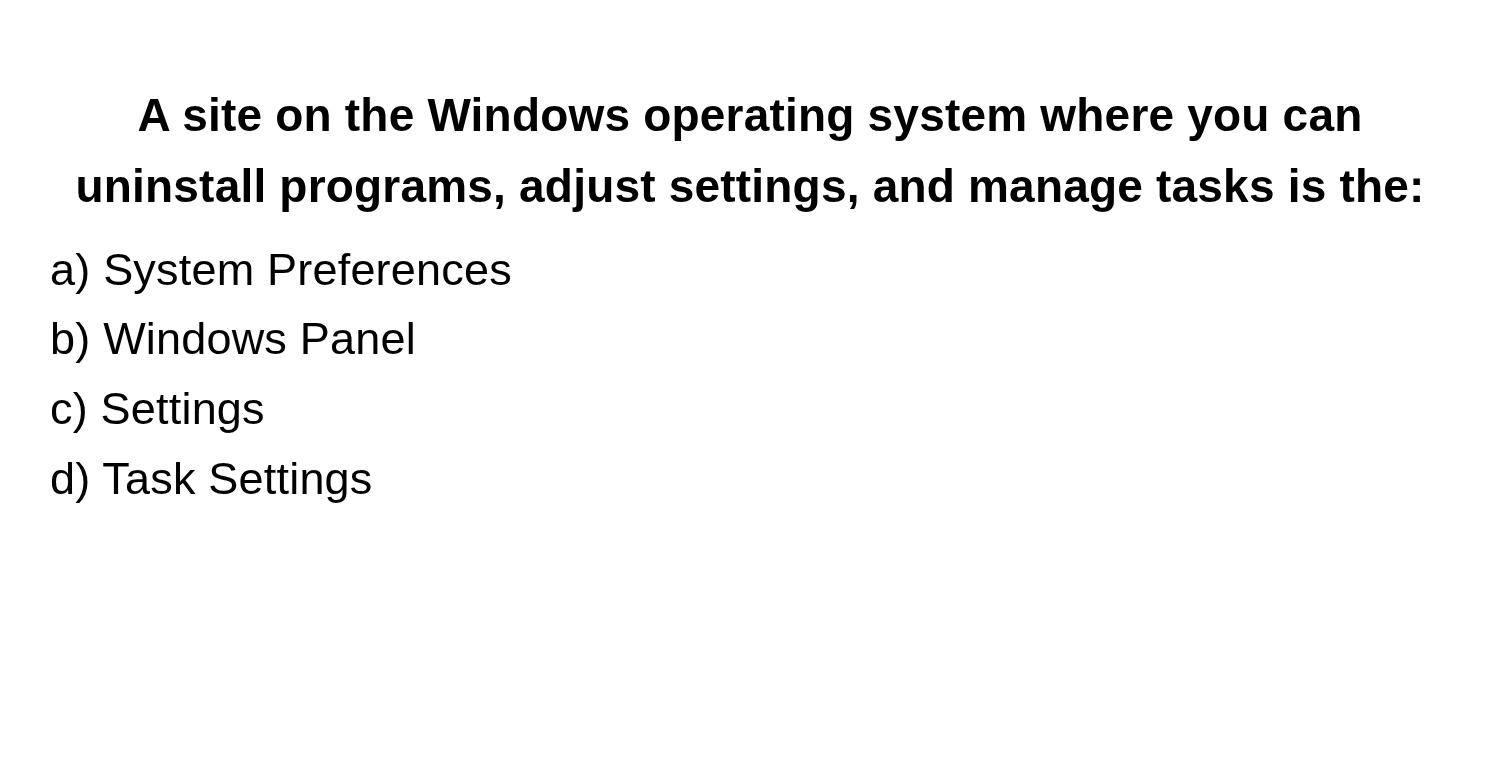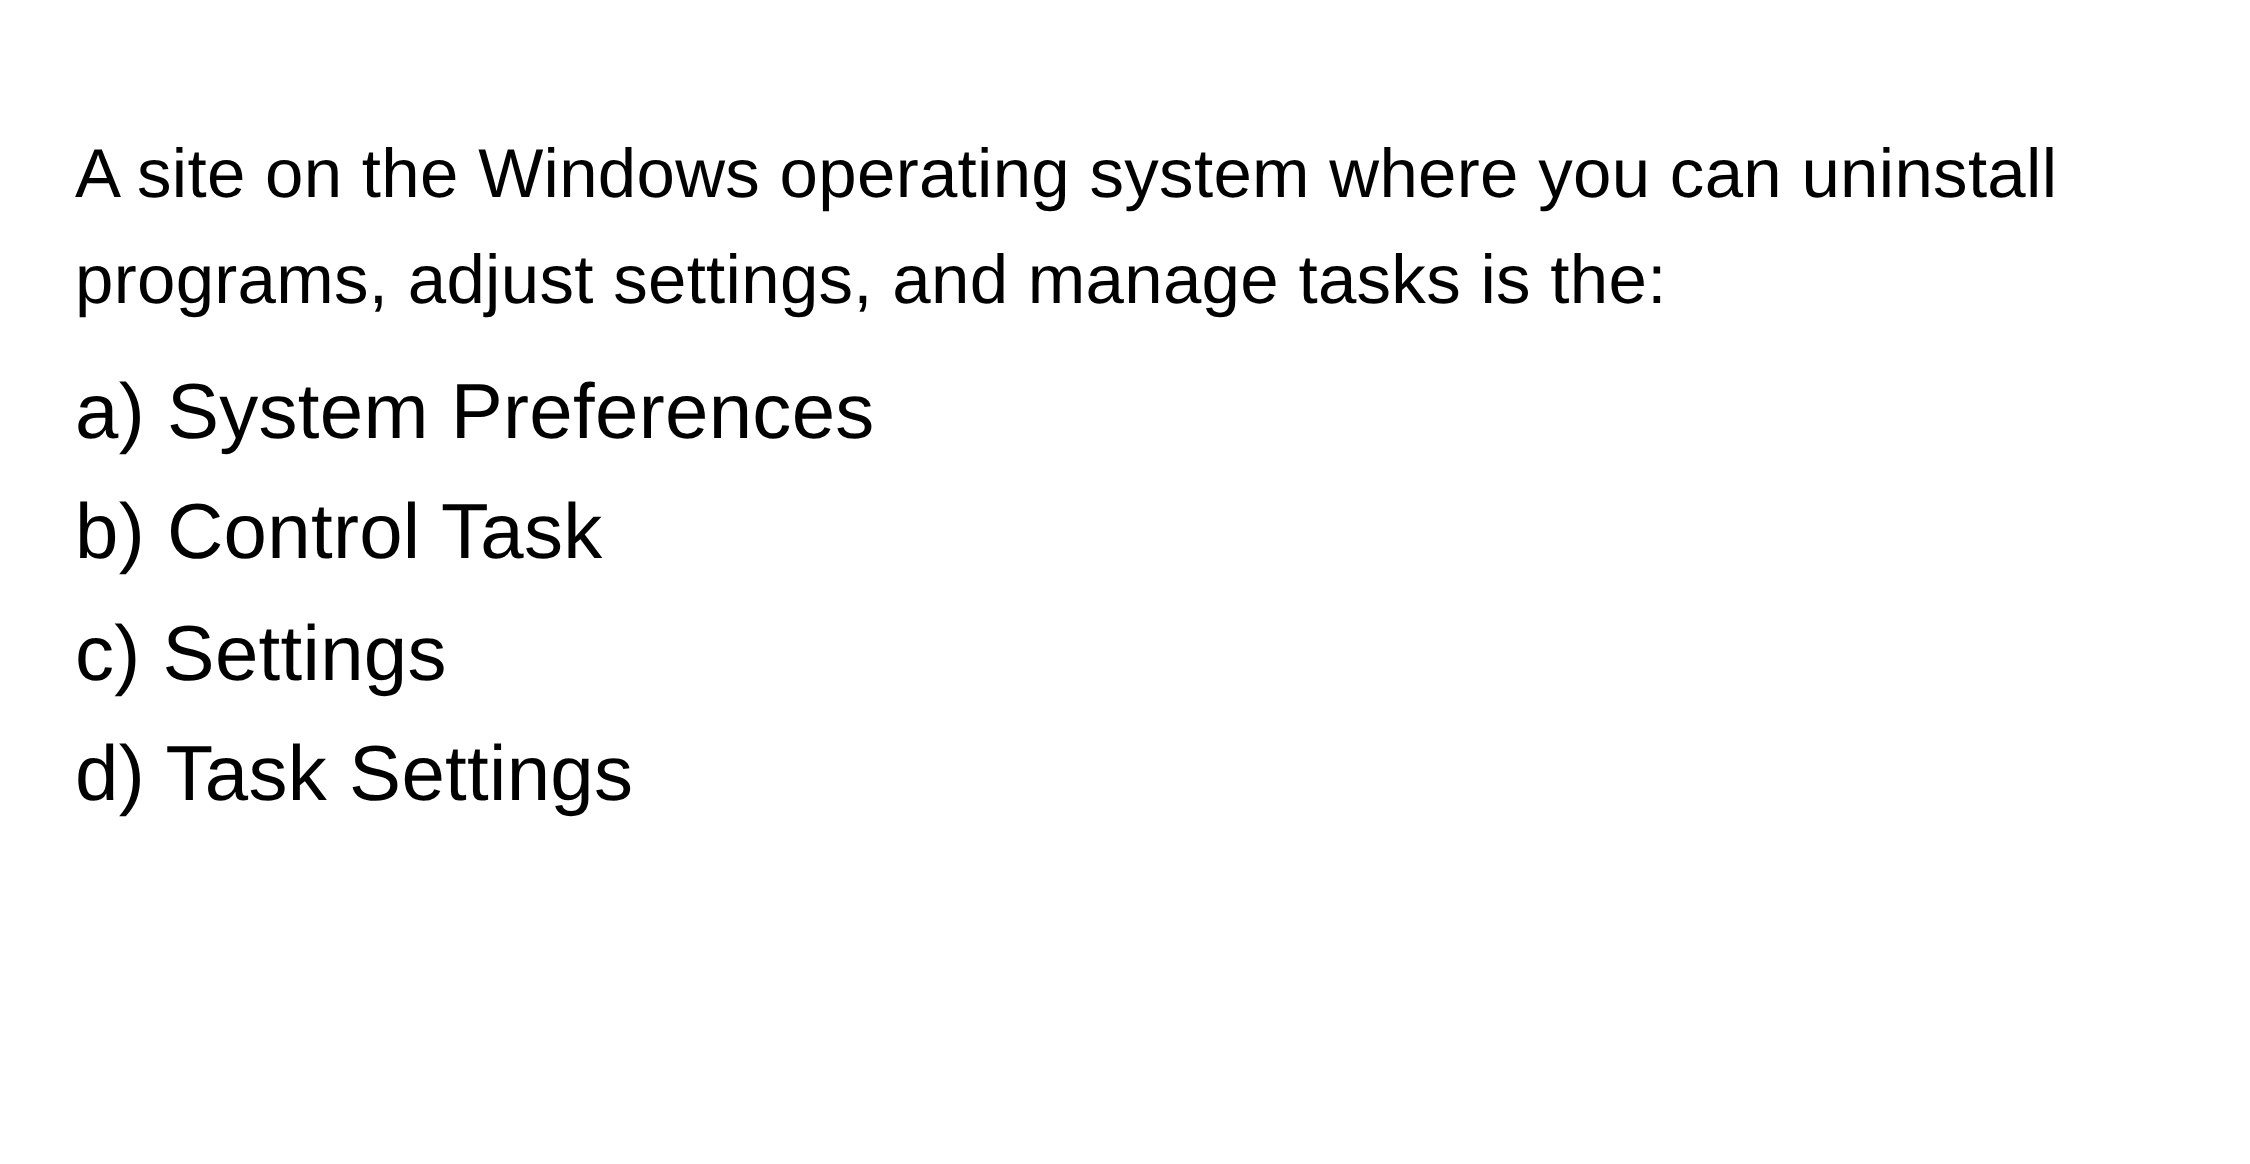--- a/index.html
+++ b/index.html
@@ -12,43 +12,44 @@
       height: 776px;
       background: #ffffff;
       font-family: -apple-system, BlinkMacSystemFont, "Segoe UI", Helvetica, Arial, sans-serif;
       color: #000000;
       padding: 80px 50px 50px 50px;
     }
     .question-text {
       font-size: 46px;
       line-height: 1.55;
       margin-bottom: 12px;
-      font-weight: 400;
+      font-weight: 700;
       letter-spacing: 0.2px;
+      text-align: center;
     }
     .option {
-      font-size: 52px;
+      font-size: 45px;
       line-height: 1.55;
       font-weight: 400;
       letter-spacing: 0.2px;
     }
   </style>
 </head>
 <body>
 
 <div class="question-text">A site on the Windows operating system where you can uninstall programs, adjust settings, and manage tasks is the:</div>
 
 <div class="option">
   <span>a)</span>
   <span>System Preferences</span>
 </div>
 
 <div class="option">
   <span>b)</span>
-  <span>Control Task</span>
+  <span>Windows Panel</span>
 </div>
 
 <div class="option">
   <span>c)</span>
   <span>Settings</span>
 </div>
 
 <div class="option">
   <span>d)</span>
   <span>Task Settings</span>

